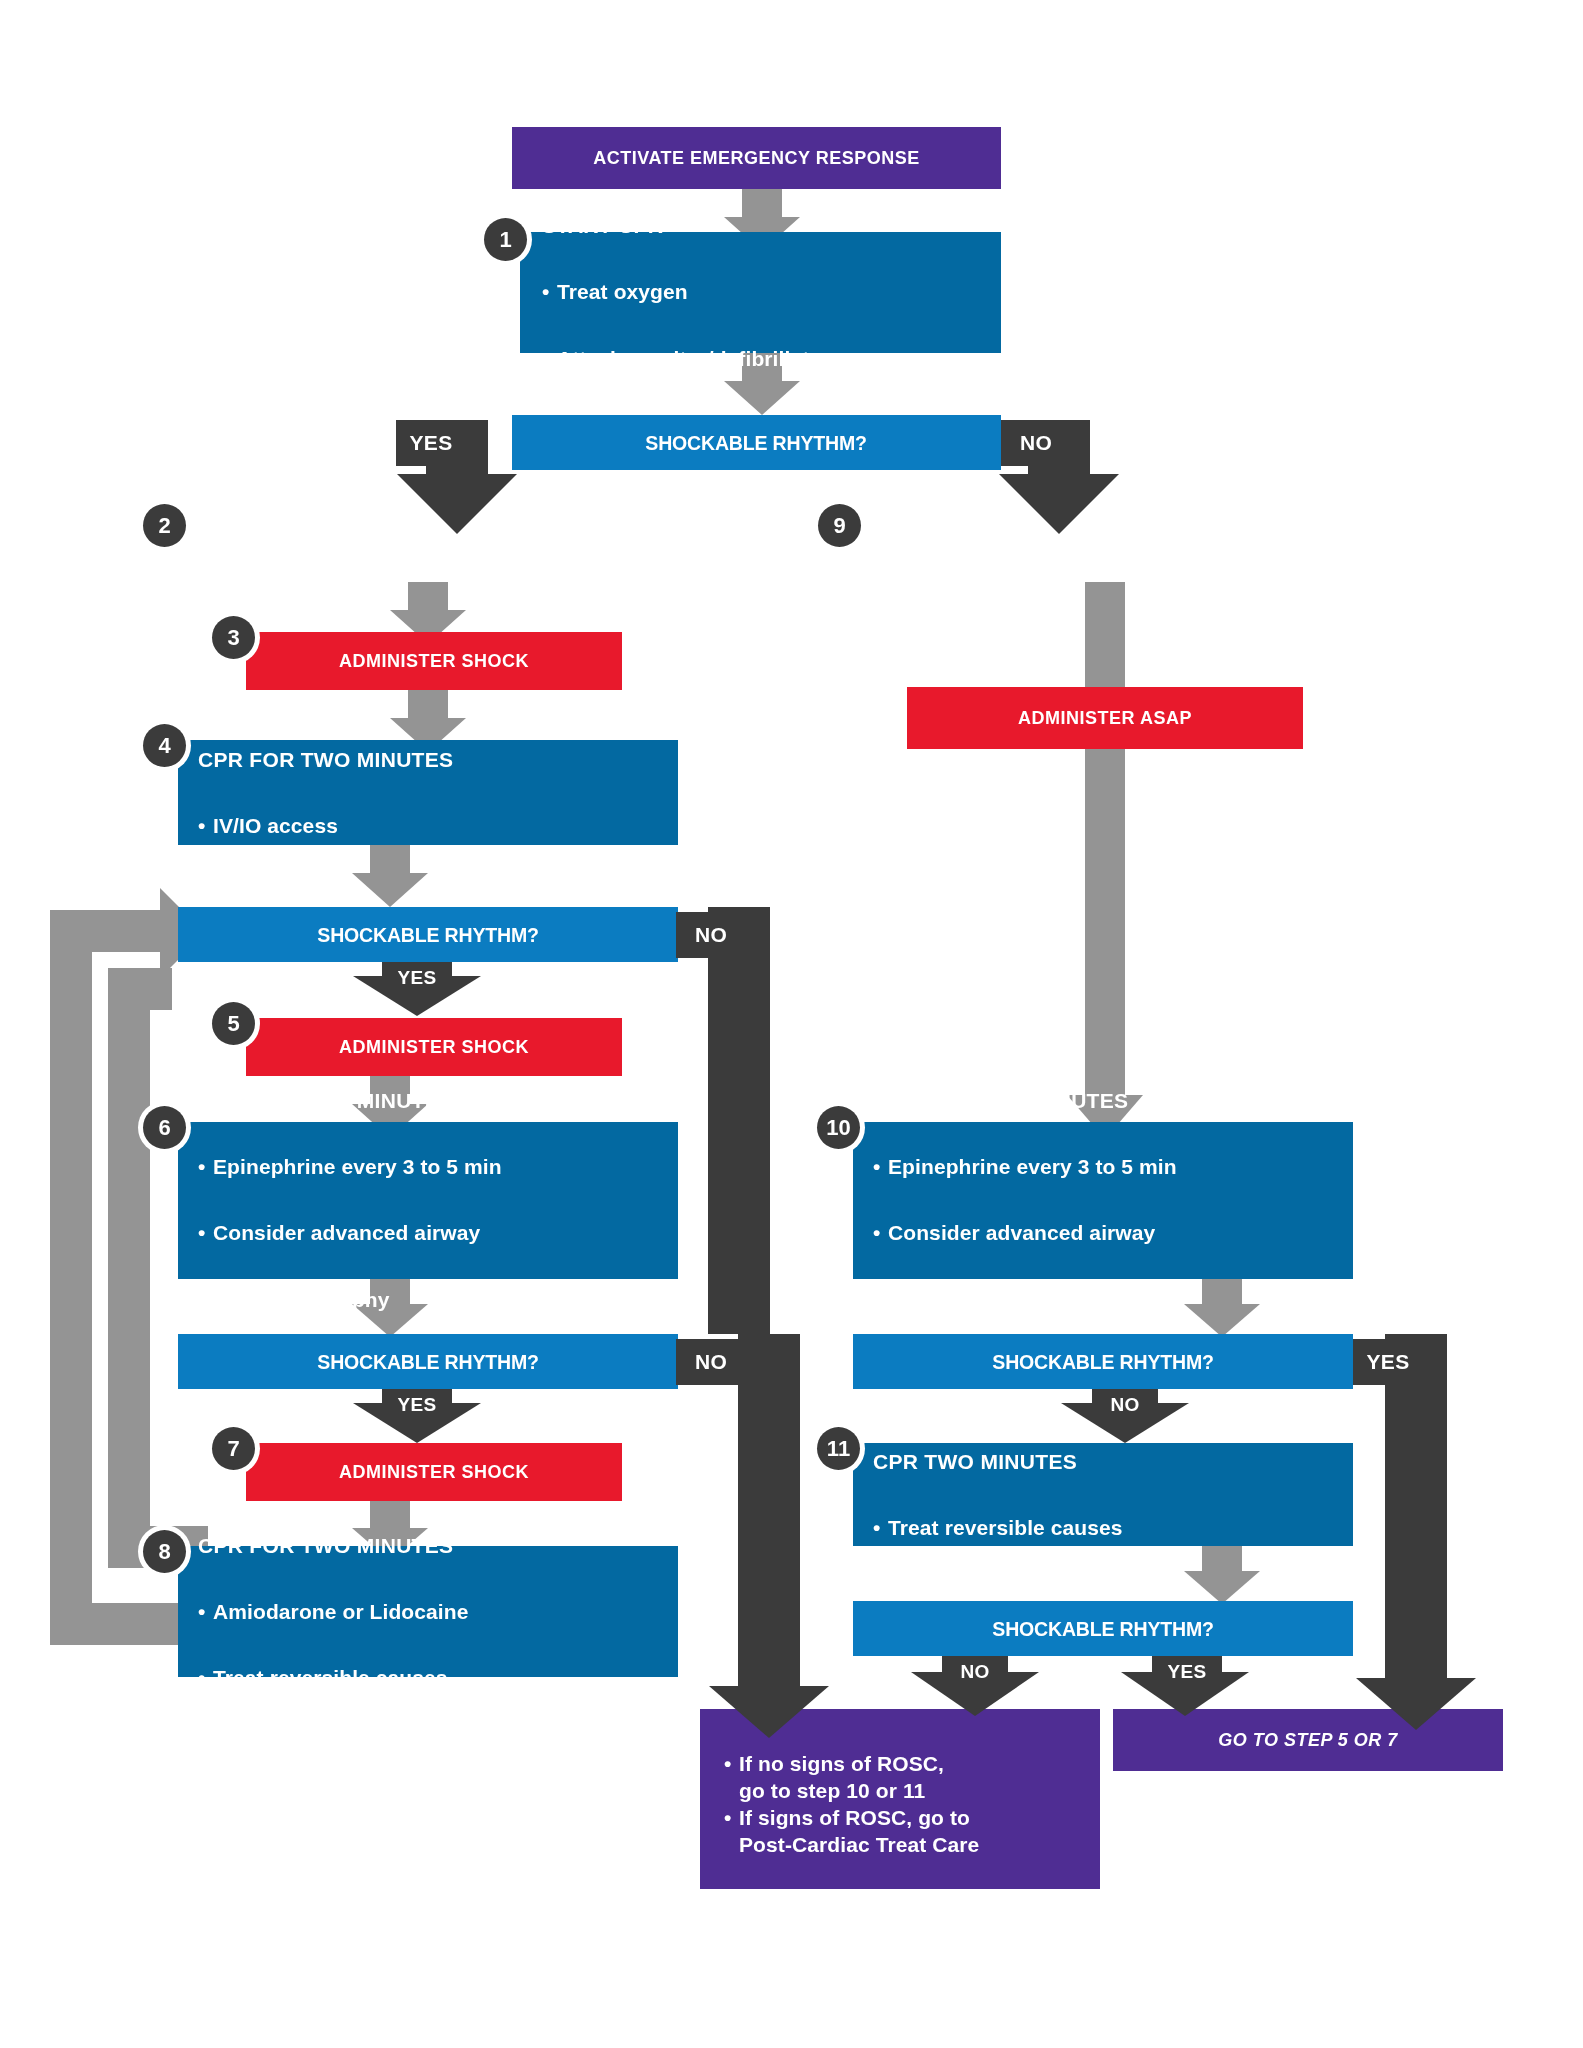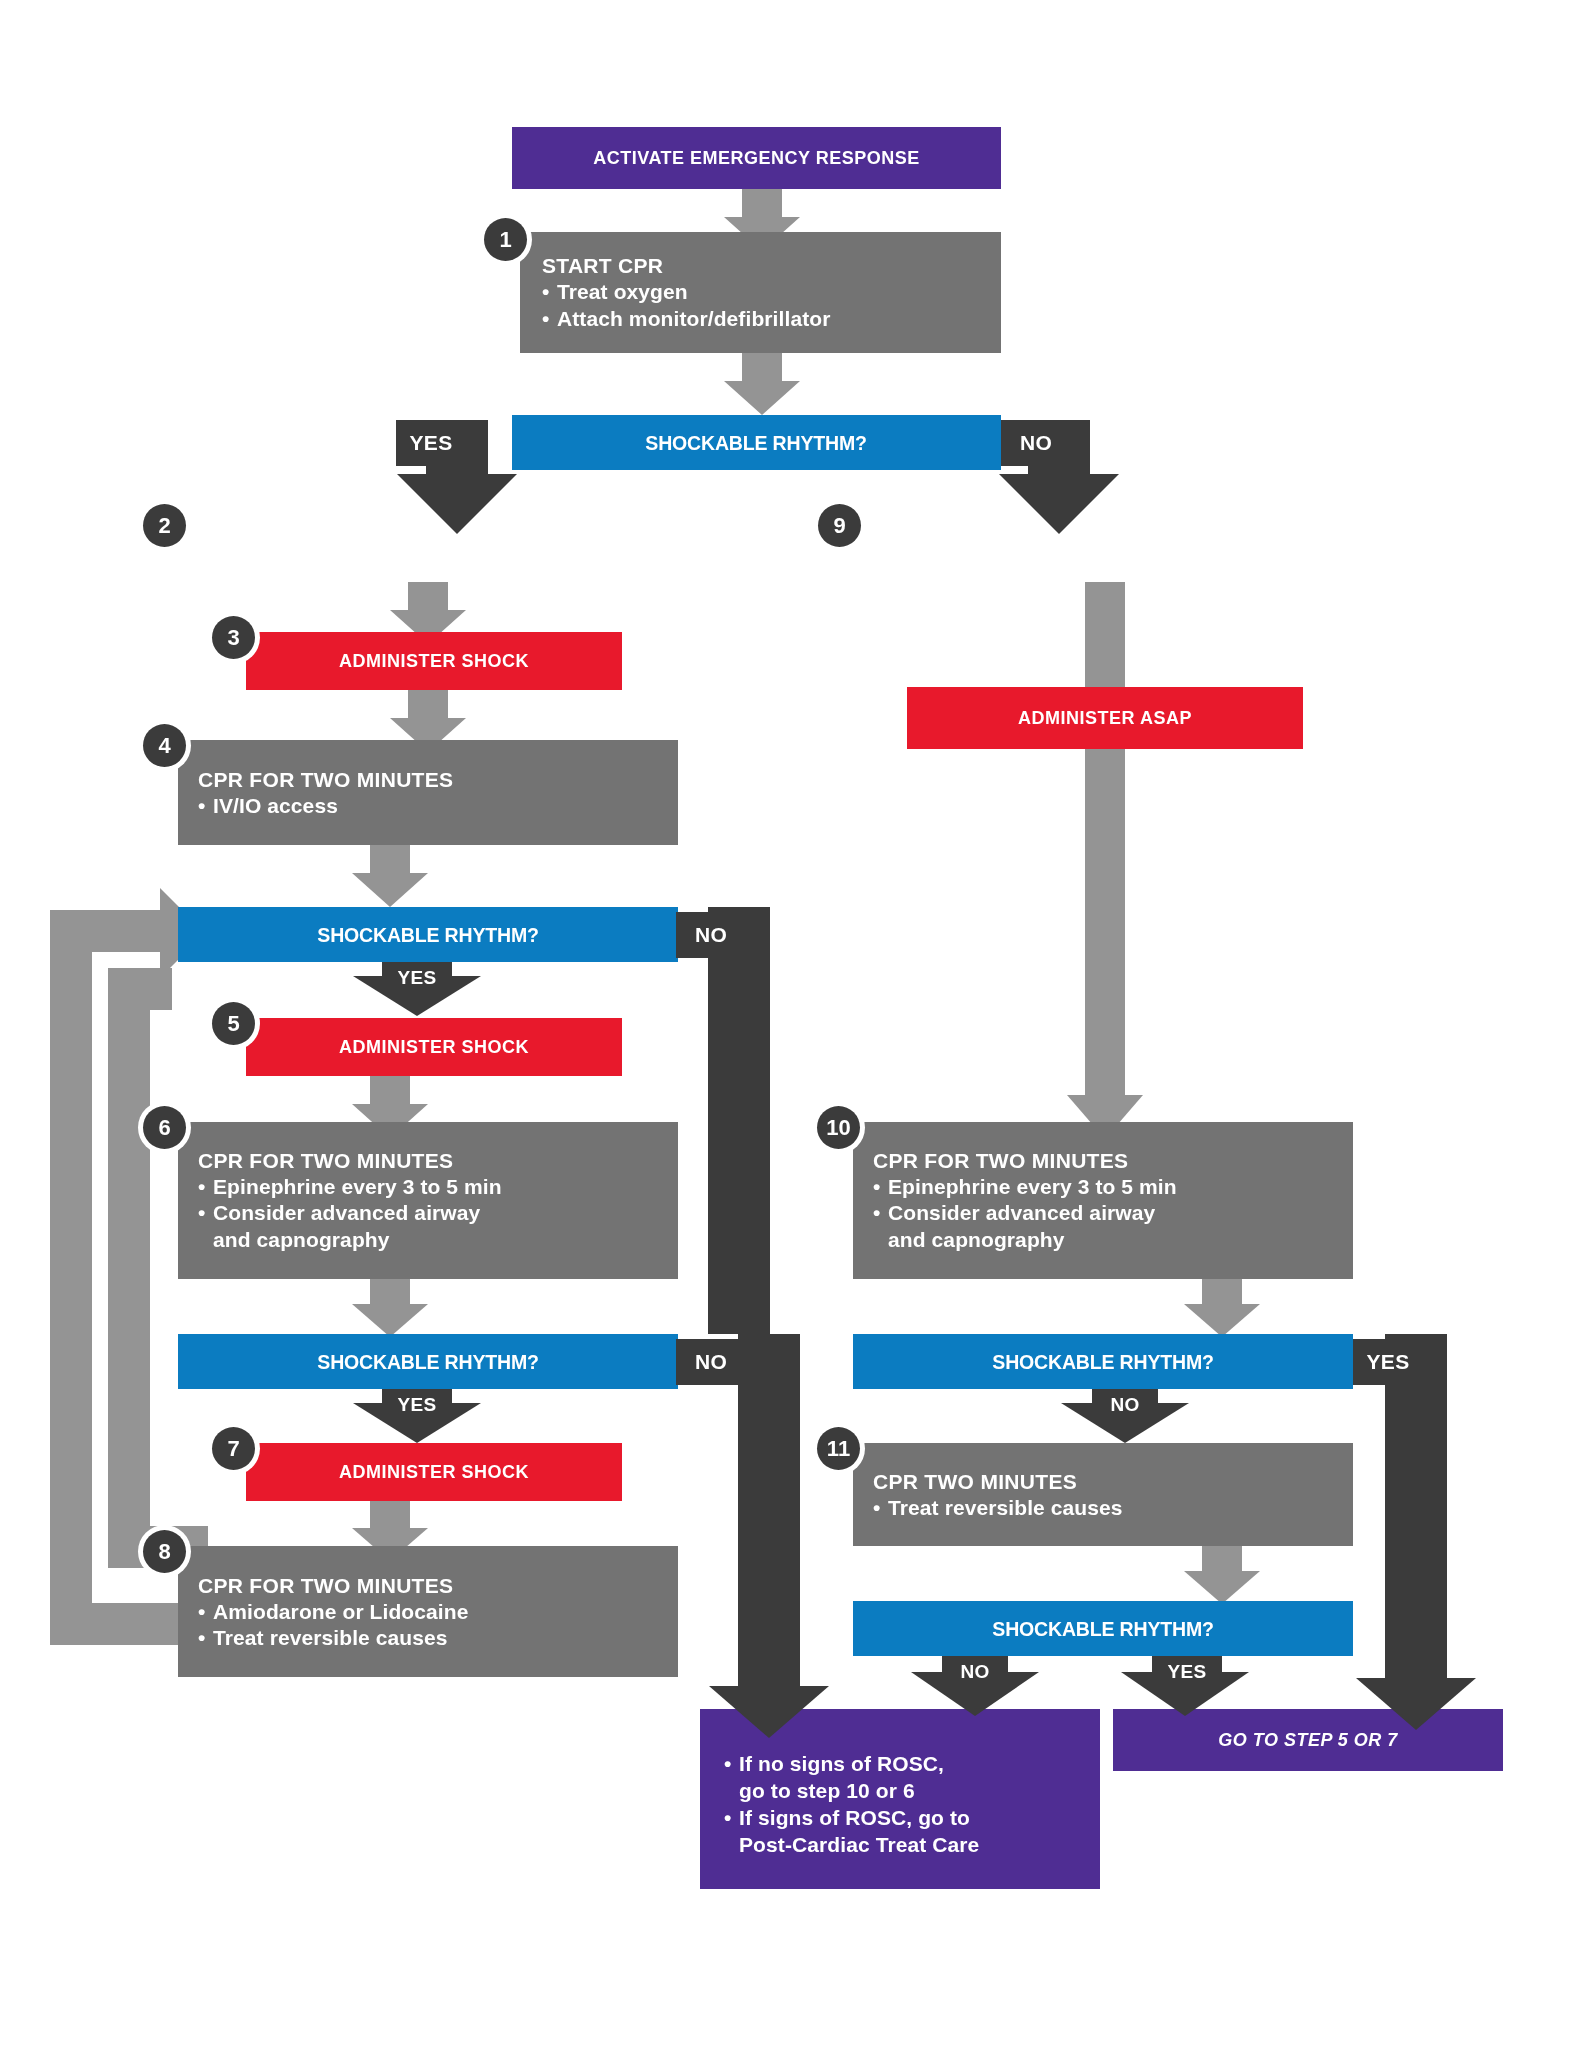--- a/index.html
+++ b/index.html
@@ -6,21 +6,21 @@
   body{width:1583px;height:2048px;position:relative;
        font-family:"Liberation Sans","DejaVu Sans",sans-serif;
        -webkit-font-smoothing:antialiased;}
   #canvas{position:absolute;left:0;top:0;width:1583px;height:2048px;overflow:hidden;background:#fff;}
 
   .box{position:absolute;box-sizing:border-box;color:#fff;font-weight:bold;z-index:5;}
   .box.center{display:flex;align-items:center;justify-content:center;text-align:center;}
   .box.left{display:flex;flex-direction:column;justify-content:center;text-align:left;}
 
   .purple{background:#4f2d93;}
-  .green{background:#737373;}
+  .green{background:#0369a1;gap:40px;}
   .blue{background:#0b7cc1;}
   .red{background:#e8192c;}
 
   .title-line{font-size:21px;letter-spacing:.3px;line-height:1.18;}
   .bullet-line{font-size:21px;letter-spacing:.1px;line-height:1.28;display:flex;}
   .bullet-line .dot{width:15px;flex:0 0 15px;}
   .bullet-line .txt{flex:1;}
   .cap{font-size:18px;letter-spacing:.5px;}
   .cap-cond{font-size:21px;letter-spacing:-.2px;transform:scaleX(.93);transform-origin:center;}
 
@@ -361,21 +361,21 @@
     <div class="head" style="top:18px;border-left-width:60px;border-right-width:60px;border-top-width:52px;"></div>
   </div>
 
   <div class="box purple left" style="left:700px;top:1709px;width:400px;height:180px;padding:22px 0 10px 24px;">
     <span class="bullet-line">
       <span class="dot">•</span>
       <span class="txt">If no signs of ROSC,</span>
     </span>
     <span class="bullet-line">
       <span class="dot">&nbsp;</span>
-      <span class="txt">go to step 10 or 6</span>
+      <span class="txt">go to step 10 or 11</span>
     </span>
     <span class="bullet-line">
       <span class="dot">•</span>
       <span class="txt">If signs of ROSC, go to</span>
     </span>
     <span class="bullet-line">
       <span class="dot">&nbsp;</span>
       <span class="txt">Post-Cardiac Treat Care</span>
     </span>
   </div>

